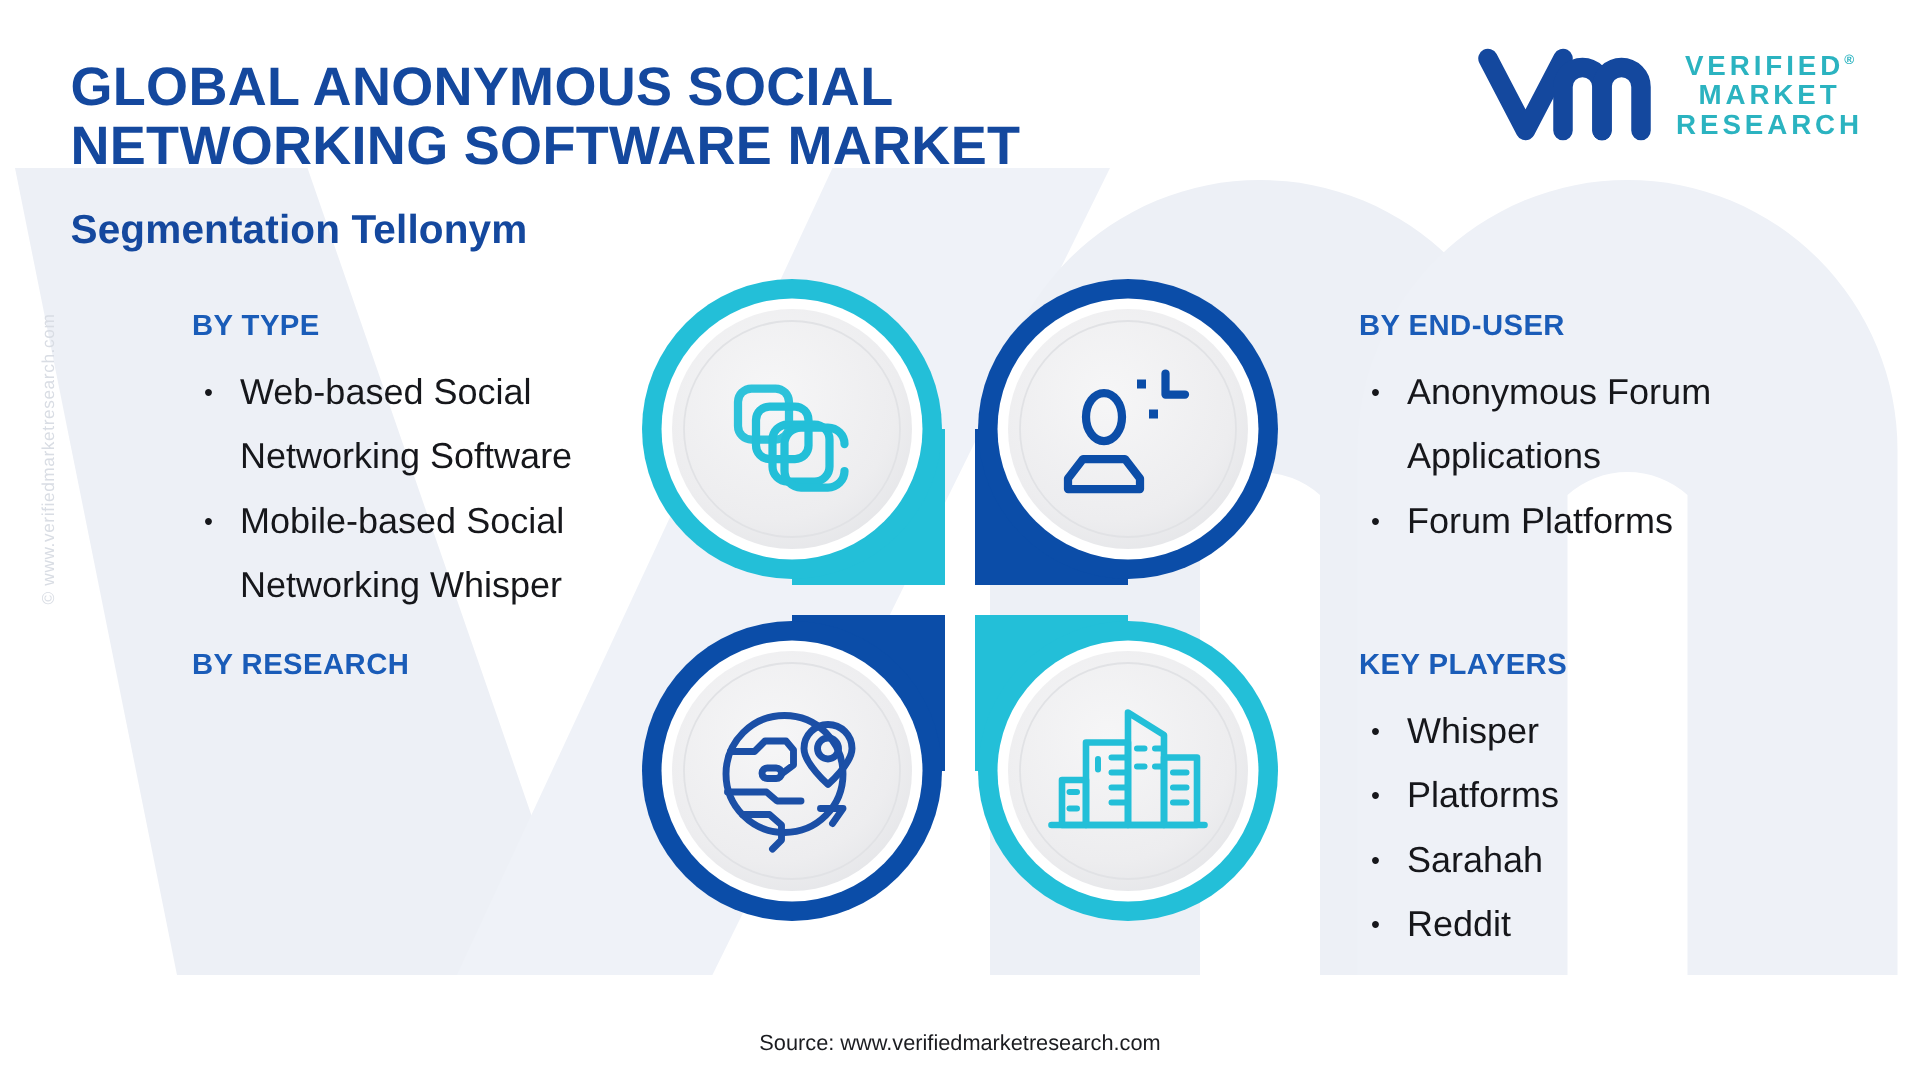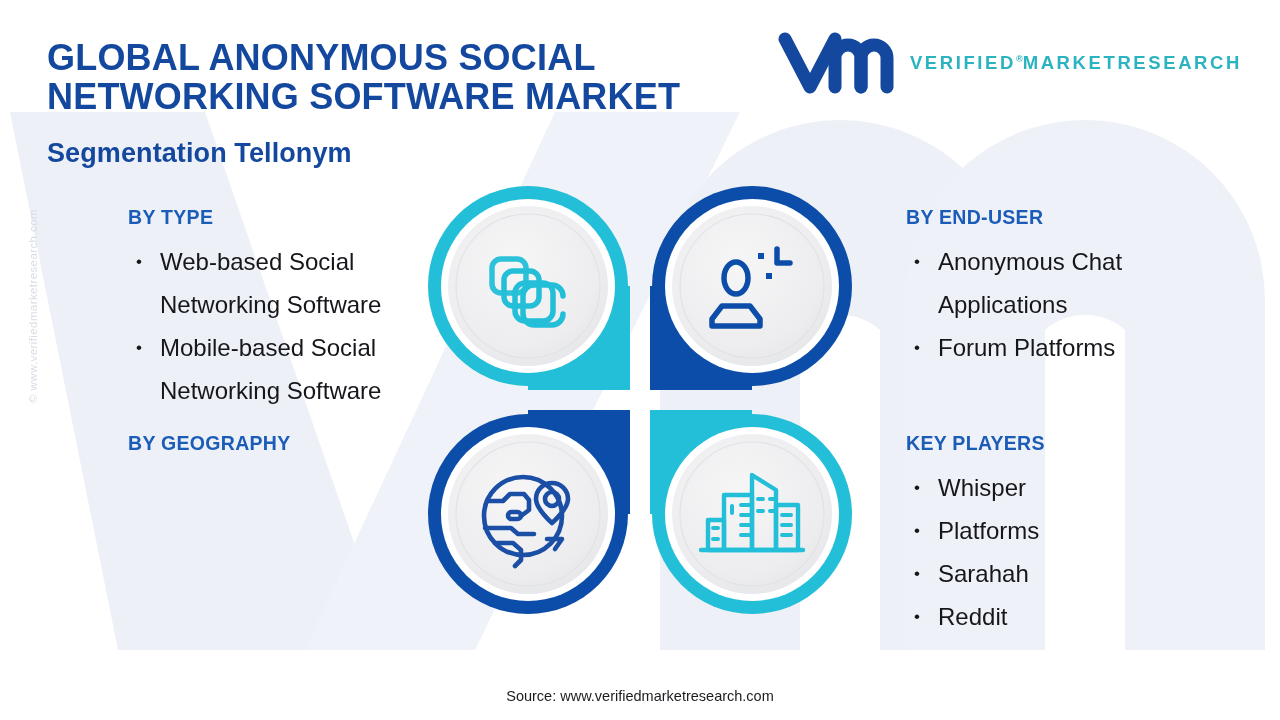--- a/index.html
+++ b/index.html
@@ -47,21 +47,21 @@
     font-size:27px;
     font-weight:bold;
     color:#14489e;
     letter-spacing:.1px;
     z-index:4;
   }
 
   
   .logo{ position:absolute; right:38px; top:30px; display:flex; align-items:center; gap:14px; z-index:4; }
   .logo-mark{ display:block; }
-  .logo-words{ display:flex; flex-direction:row; line-height:1.06;text-align:center; }
+  .logo-words{ display:flex; flex-direction:column; line-height:1.06;text-align:center; }
   .logo-words span{
     font-size:18.5px;
     font-weight:bold;
     letter-spacing:2.6px;
     color:#2bb3c0;
   }
   .logo-reg{
     font-size:9px; vertical-align:super; letter-spacing:0;
   }
 
@@ -151,32 +151,32 @@
     <span>RESEARCH</span>
   </div>
 </div>
 
 <div class="col col-type">
   <div class="col-head">BY TYPE</div>
   <ul class="items">
     <li class="multiline">Web-based Social
 Networking Software</li>
     <li class="multiline">Mobile-based Social
-Networking Software</li>
+Networking Whisper</li>
   </ul>
 </div>
 
 <div class="col col-geography">
-  <div class="col-head">BY GEOGRAPHY</div>
+  <div class="col-head">BY RESEARCH</div>
 </div>
 
 <div class="col col-enduser">
   <div class="col-head">BY END-USER</div>
   <ul class="items">
-    <li class="multiline">Anonymous Chat
+    <li class="multiline">Anonymous Forum
  Applications</li>
     <li>Forum Platforms</li>
   </ul>
 </div>
 
 <div class="col col-players">
   <div class="col-head">KEY PLAYERS</div>
   <ul class="items">
     <li>Whisper</li>
     <li>Platforms</li>

